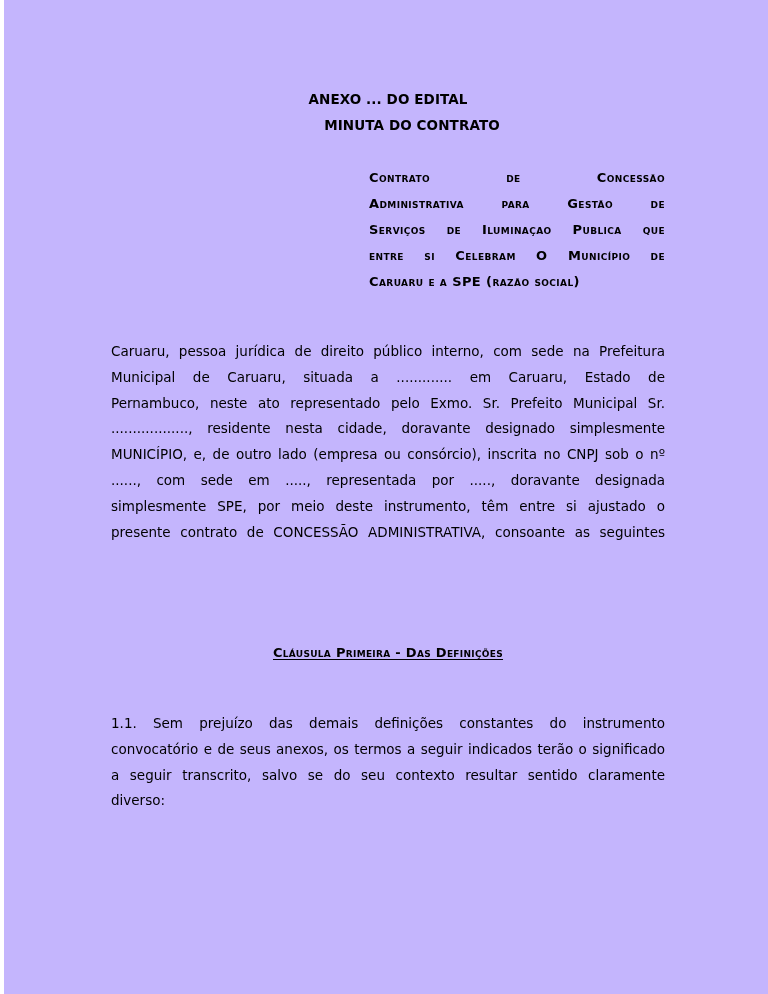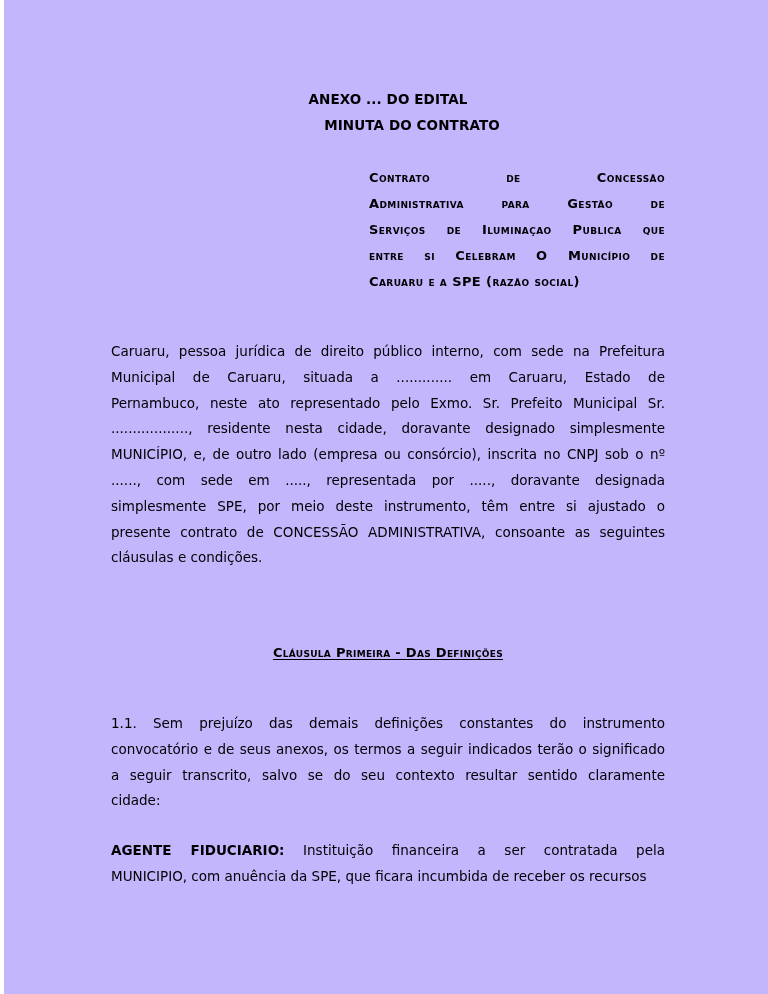--- a/index.html
+++ b/index.html
@@ -113,32 +113,27 @@
 
   <div class="para p1">
     <span class="pl">Caruaru, pessoa jurídica de direito público interno, com sede na Prefeitura</span>
     <span class="pl">Municipal de Caruaru, situada a ............. em Caruaru, Estado de</span>
     <span class="pl">Pernambuco, neste ato representado pelo Exmo. Sr. Prefeito Municipal Sr.</span>
     <span class="pl">.................., residente nesta cidade, doravante designado simplesmente</span>
     <span class="pl">MUNICÍPIO, e, de outro lado (empresa ou consórcio), inscrita no CNPJ sob o nº</span>
     <span class="pl">......, com sede em ....., representada por ....., doravante designada</span>
     <span class="pl">simplesmente SPE, por meio deste instrumento, têm entre si ajustado o</span>
     <span class="pl">presente contrato de CONCESSÃO ADMINISTRATIVA, consoante as seguintes</span>
-    <span class="pl last">cláusulas e condições.</span>
   </div>
 
   <div class="clause-heading">
     <span>Cláusula Primeira - Das Definições</span>
   </div>
 
   <div class="para p2">
     <span class="pl">1.1. Sem prejuízo das demais definições constantes do instrumento</span>
     <span class="pl">convocatório e de seus anexos, os termos a seguir indicados terão o significado</span>
     <span class="pl">a seguir transcrito, salvo se do seu contexto resultar sentido claramente</span>
-    <span class="pl last">cidade:</span>
+    <span class="pl last">diverso:</span>
   </div>
 
-  <div class="para p3">
-    <span class="pl"><span class="term">AGENTE FIDUCIARIO:</span><span> Instituição financeira a ser contratada pela</span></span>
-    <span class="pl last">MUNICIPIO, com anuência da SPE, que ficara incumbida de receber os recursos</span>
-  </div>
 
 </div>
 
 </body></html>

